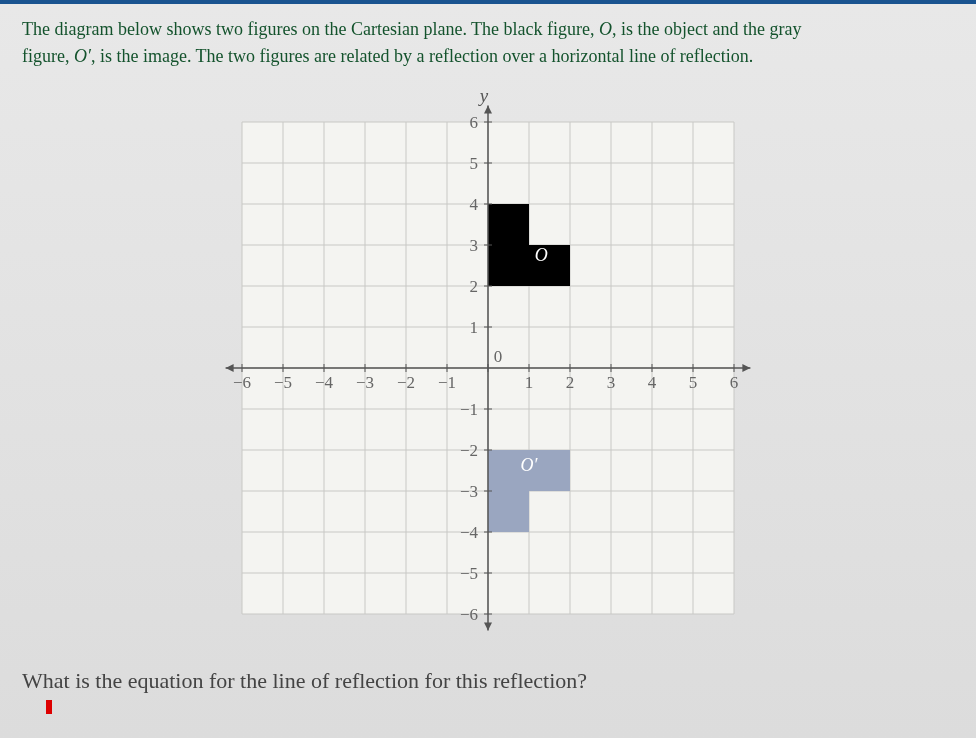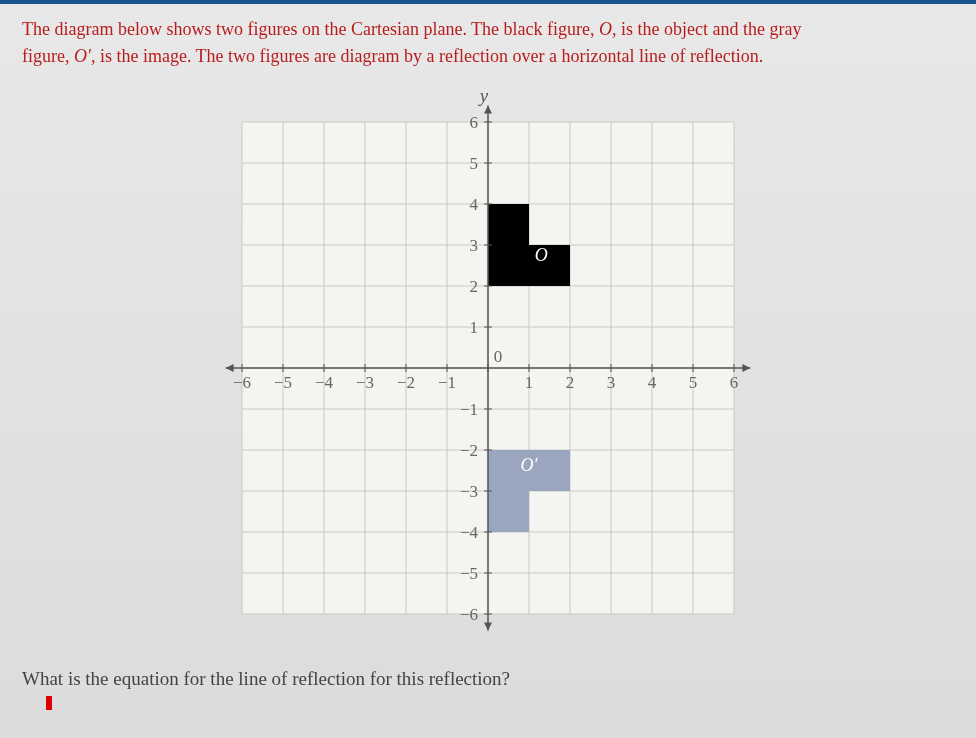--- a/index.html
+++ b/index.html
@@ -7,48 +7,48 @@
       width: 976px;
       height: 738px;
       background: linear-gradient(to bottom, #1a5490 0%, #1a5490 0.5%, #e8e8e8 0.5%, #dcdcdc 100%);
       font-family: "Times New Roman", serif;
       color: #333;
       padding: 16px 22px;
     }
     .problem-text {
       font-size: 18px;
       line-height: 1.5;
-      color: #b91c1c;
+      color: #14532d;
       margin-bottom: 18px;
     }
     .italic { font-style: italic; }
     .bold { font-weight: normal; }
     .chart-wrap {
       width: 530px;
       margin: 0 auto 20px;
     }
     svg { display: block; }
     .question-text {
-      font-size: 19px;
+      font-size: 22px;
       color: #444;
     }
     .cursor-mark {
       width: 6px;
       height: 14px;
       background: #d00;
       margin-top: 6px;
       margin-left: 24px;
     }
   </style>
 </head>
 <body>
 
 <div class="problem-text">
   <span>The diagram below shows two figures on the Cartesian plane. The black figure, </span><span class="italic">O</span><span>, is the object and the gray</span><br>
-  <span>figure, </span><span class="italic">O′</span><span>, is the image. The two figures are diagram by a </span><span class="bold">reflection</span><span> over a horizontal line of reflection.</span>
+  <span>figure, </span><span class="italic">O′</span><span>, is the image. The two figures are related by a </span><span class="bold">reflection</span><span> over a horizontal line of reflection.</span>
 </div>
 
 <div class="chart-wrap">
   <svg id="plane" width="530" height="560" viewBox="0 0 530 560">
       <rect x="19" y="34" width="492" height="492" fill="#f4f4f1" stroke="none"></rect>
       <line x1="19" y1="526" x2="19" y2="34" stroke="#c8c8c5" stroke-width="1"></line>
       <line x1="19" y1="526" x2="511" y2="526" stroke="#c8c8c5" stroke-width="1"></line>
       <line x1="60" y1="526" x2="60" y2="34" stroke="#c8c8c5" stroke-width="1"></line>
       <line x1="19" y1="485" x2="511" y2="485" stroke="#c8c8c5" stroke-width="1"></line>
       <line x1="101" y1="526" x2="101" y2="34" stroke="#c8c8c5" stroke-width="1"></line>

